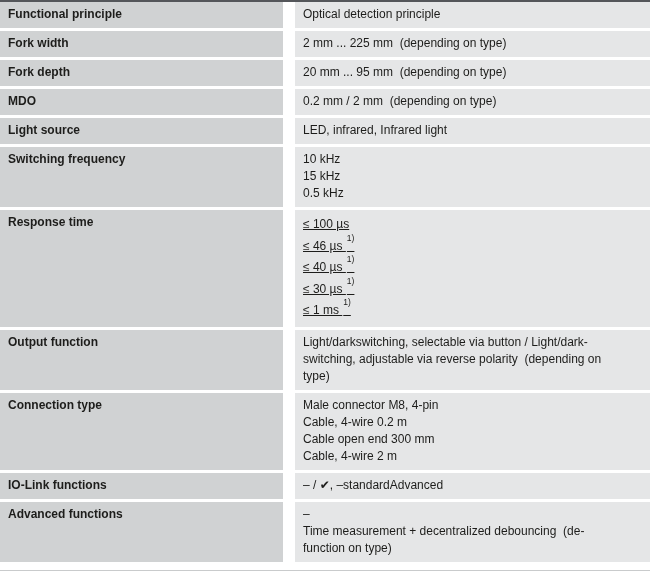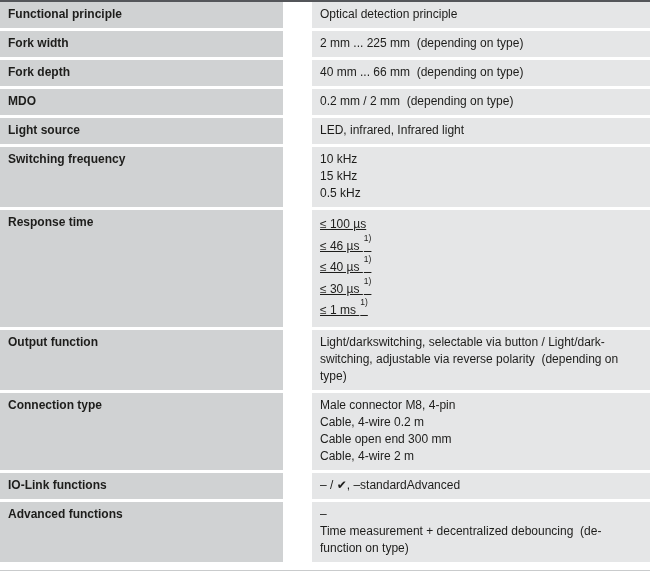--- a/index.html
+++ b/index.html
@@ -11,21 +11,21 @@
   }
   .spec-table {
     width:650px; min-height:571px;
     border-top:2px solid #54565a;
     border-bottom:1px solid #c9cbcc;
     background:#ffffff;
   }
   .row { display:flex; margin-bottom:3px; }
   .cell-label {
     width:283px; flex:0 0 283px;
-    margin-right:29px;
+    margin-right:12px;
     background:#d0d2d3;
     padding:4px 8px 5px 8px;
     font-size:12px; font-weight:bold; line-height:17px;
     color:#1d1d1b;
   }
   .cell-value {
     flex:1;
     background:#e5e6e7;
     padding:4px 0 5px 8px;
     font-size:12px; line-height:17px;
@@ -48,21 +48,21 @@
     <div class="row">
       <div class="cell-label">Functional principle</div>
       <div class="cell-value"><div class="line"><span>Optical detection principle</span></div></div>
     </div>
     <div class="row">
       <div class="cell-label">Fork width</div>
       <div class="cell-value"><div class="line"><span>2 mm ... 225 mm  (depending on type)</span></div></div>
     </div>
     <div class="row">
       <div class="cell-label">Fork depth</div>
-      <div class="cell-value"><div class="line"><span>40 mm ... 66 mm  (depending on type)</span></div></div>
+      <div class="cell-value"><div class="line"><span>20 mm ... 95 mm  (depending on type)</span></div></div>
     </div>
     <div class="row">
       <div class="cell-label">MDO</div>
       <div class="cell-value"><div class="line"><span>0.2 mm / 2 mm  (depending on type)</span></div></div>
     </div>
     <div class="row">
       <div class="cell-label">Light source</div>
       <div class="cell-value"><div class="line"><span>LED, infrared, Infrared light</span></div></div>
     </div>
     <div class="row">

